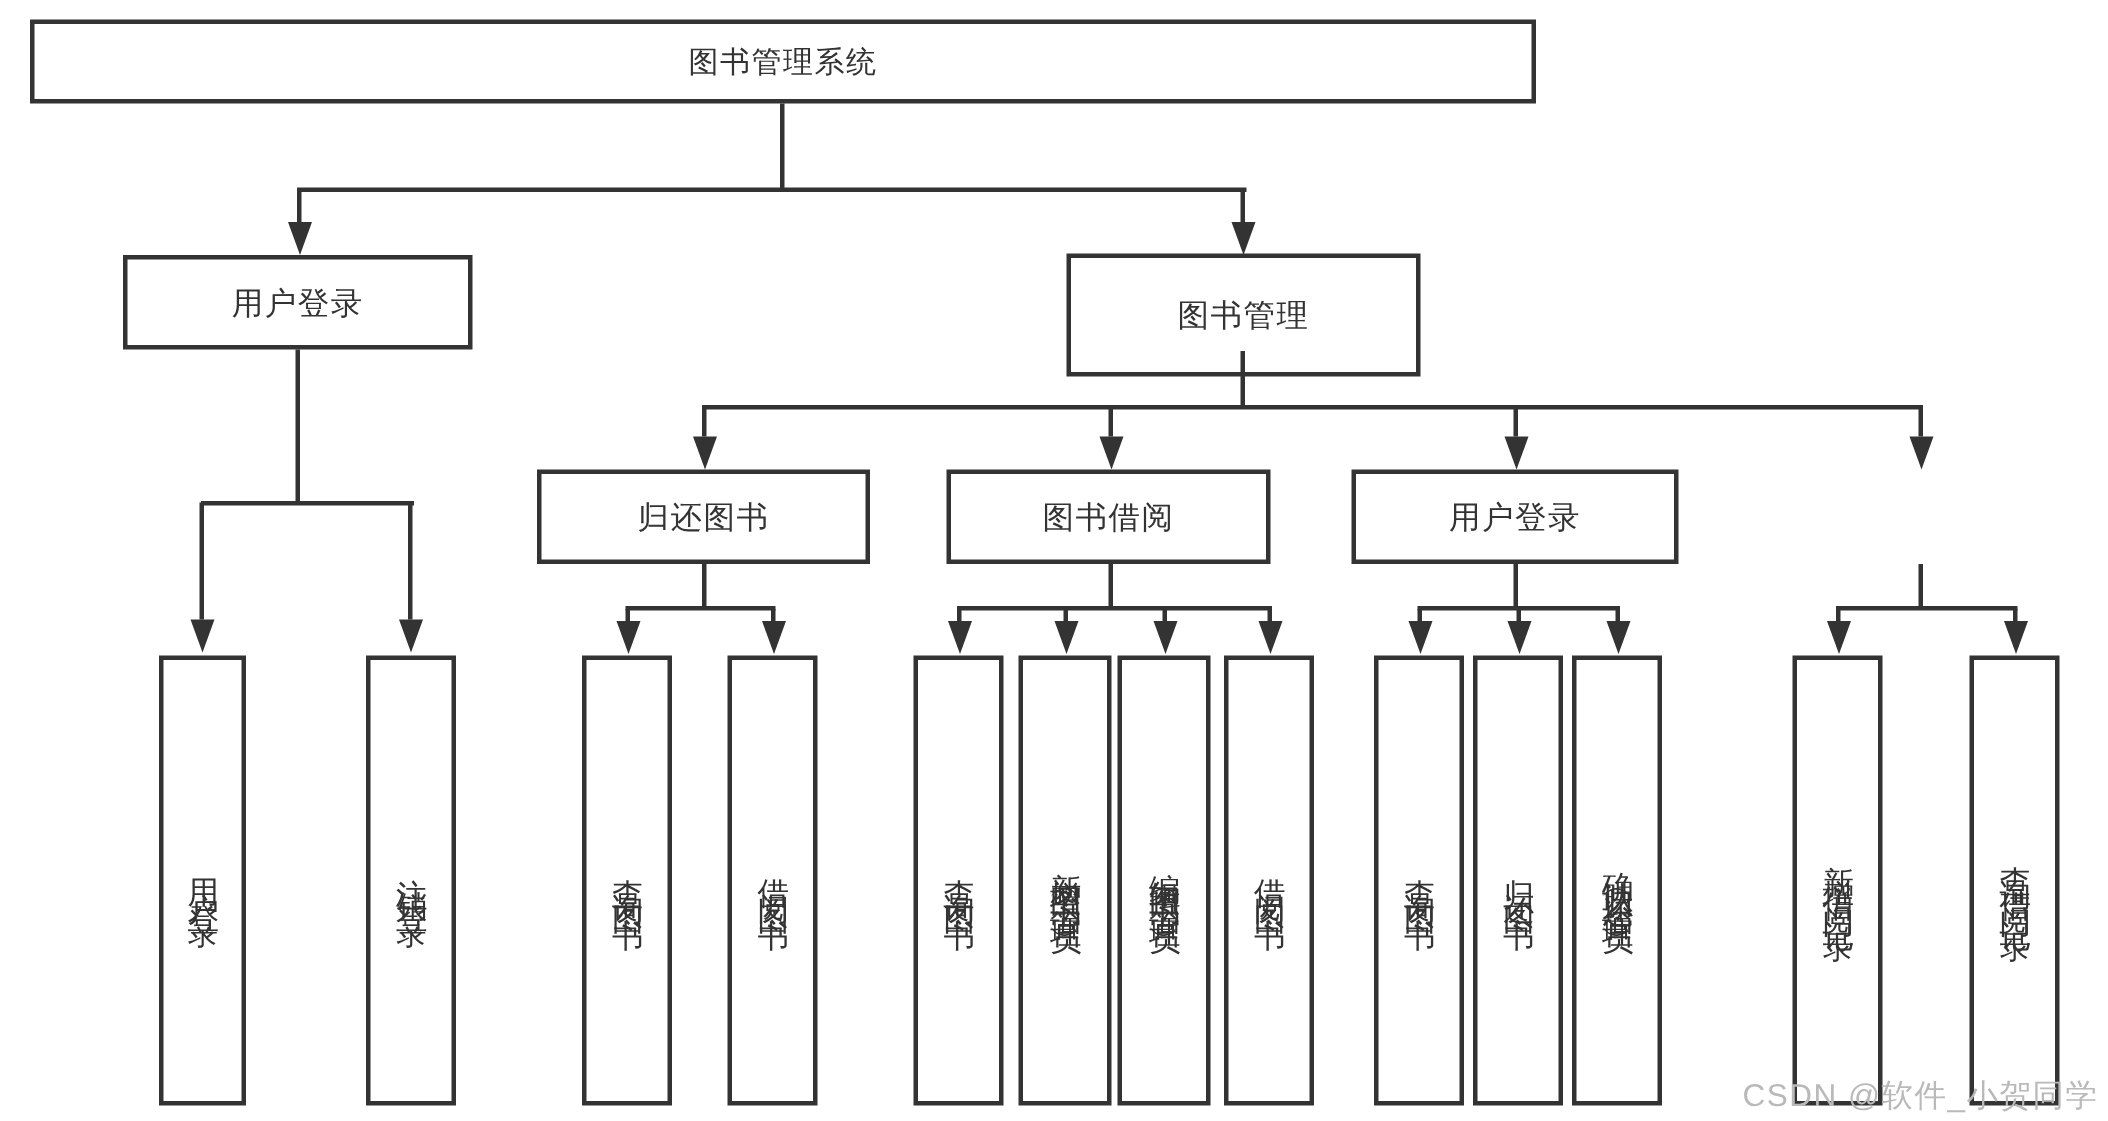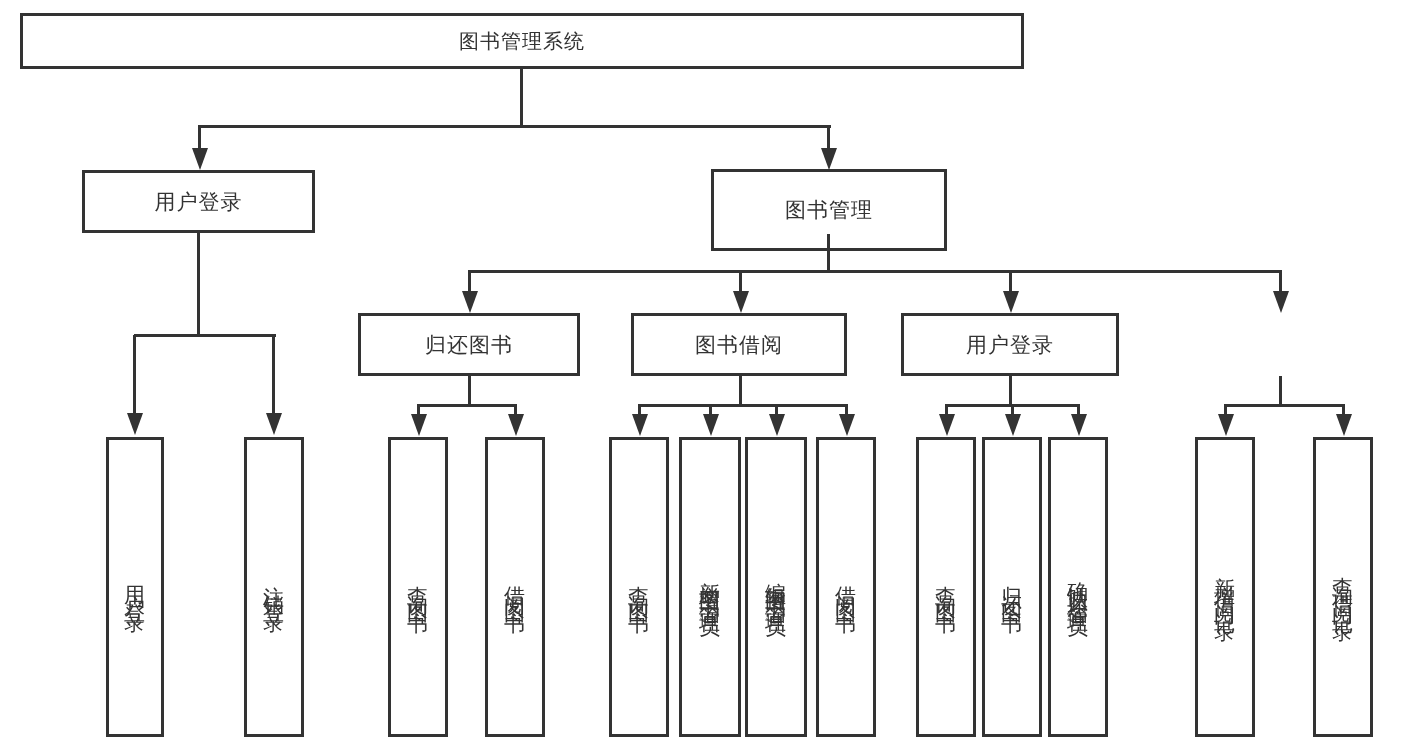--- a/index.html
+++ b/index.html
@@ -153,14 +153,15 @@
   <div class="hline" style="left:945px;top:404px;width:135px;"></div>
   <div class="drop" style="left:945px;top:406px;height:8px;"></div>
   <div class="drop" style="left:1011px;top:406px;height:8px;"></div>
   <div class="drop" style="left:1077px;top:406px;height:8px;"></div>
 
   <div class="vline" style="left:1279px;top:376px;height:30px;"></div>
   <div class="hline" style="left:1224px;top:404px;width:121px;"></div>
   <div class="drop" style="left:1224px;top:406px;height:8px;"></div>
   <div class="drop" style="left:1342px;top:406px;height:8px;"></div>
 
+  <div class="watermark">CSDN @软件_小贺同学</div>
 
 </div>
 
 </body></html>

